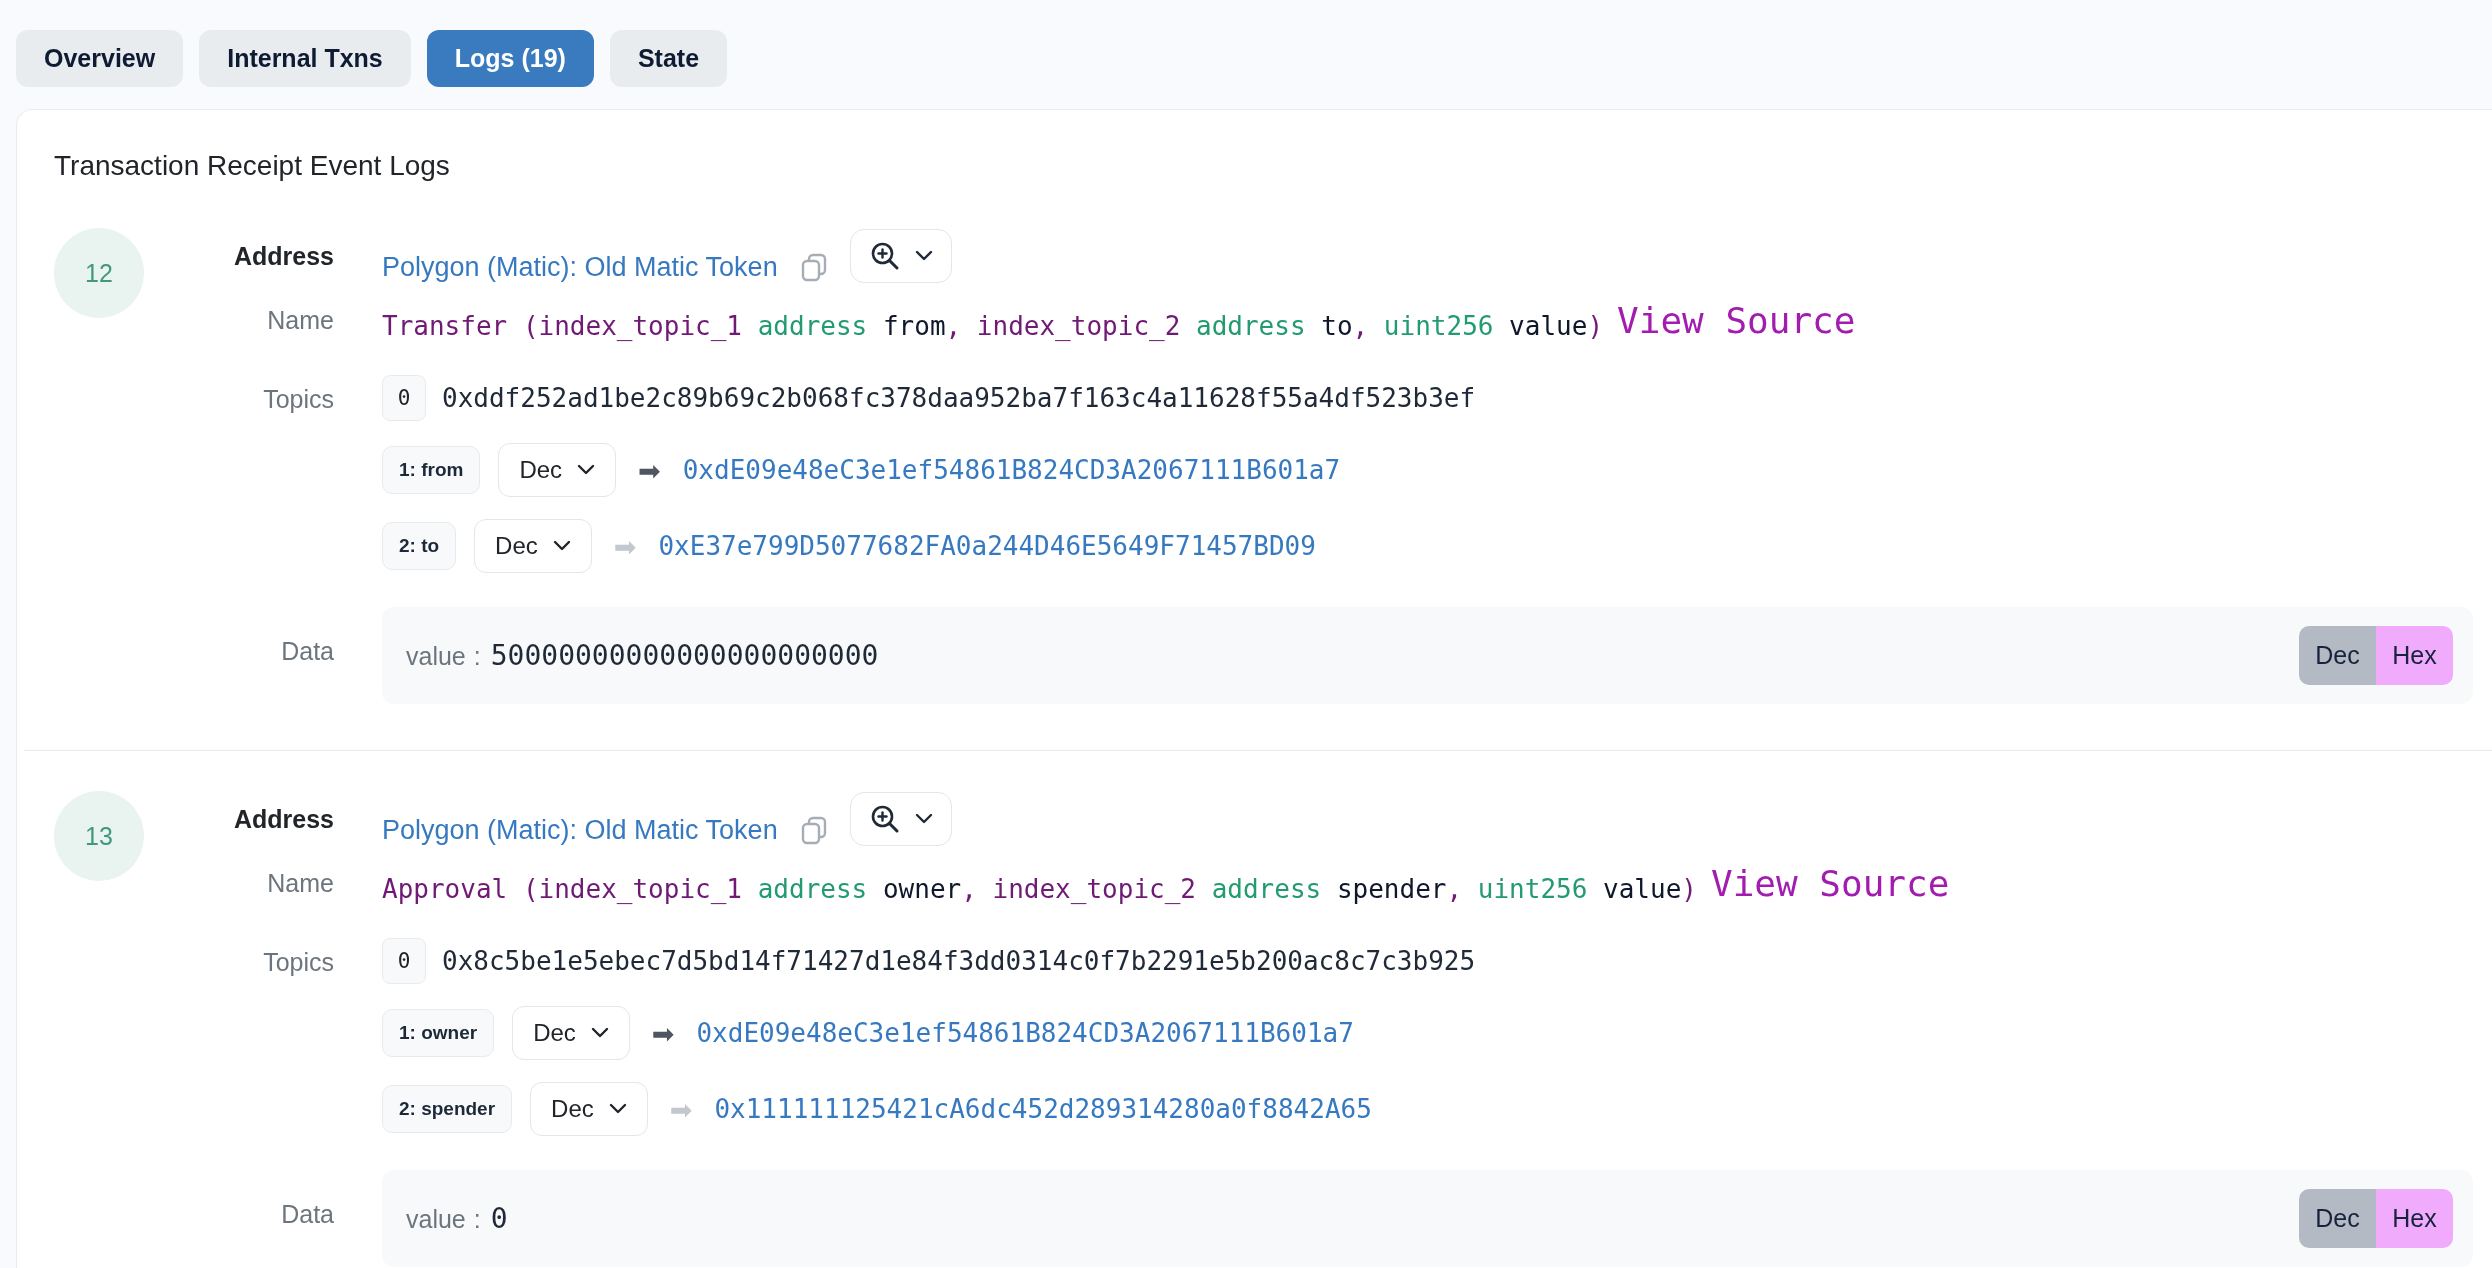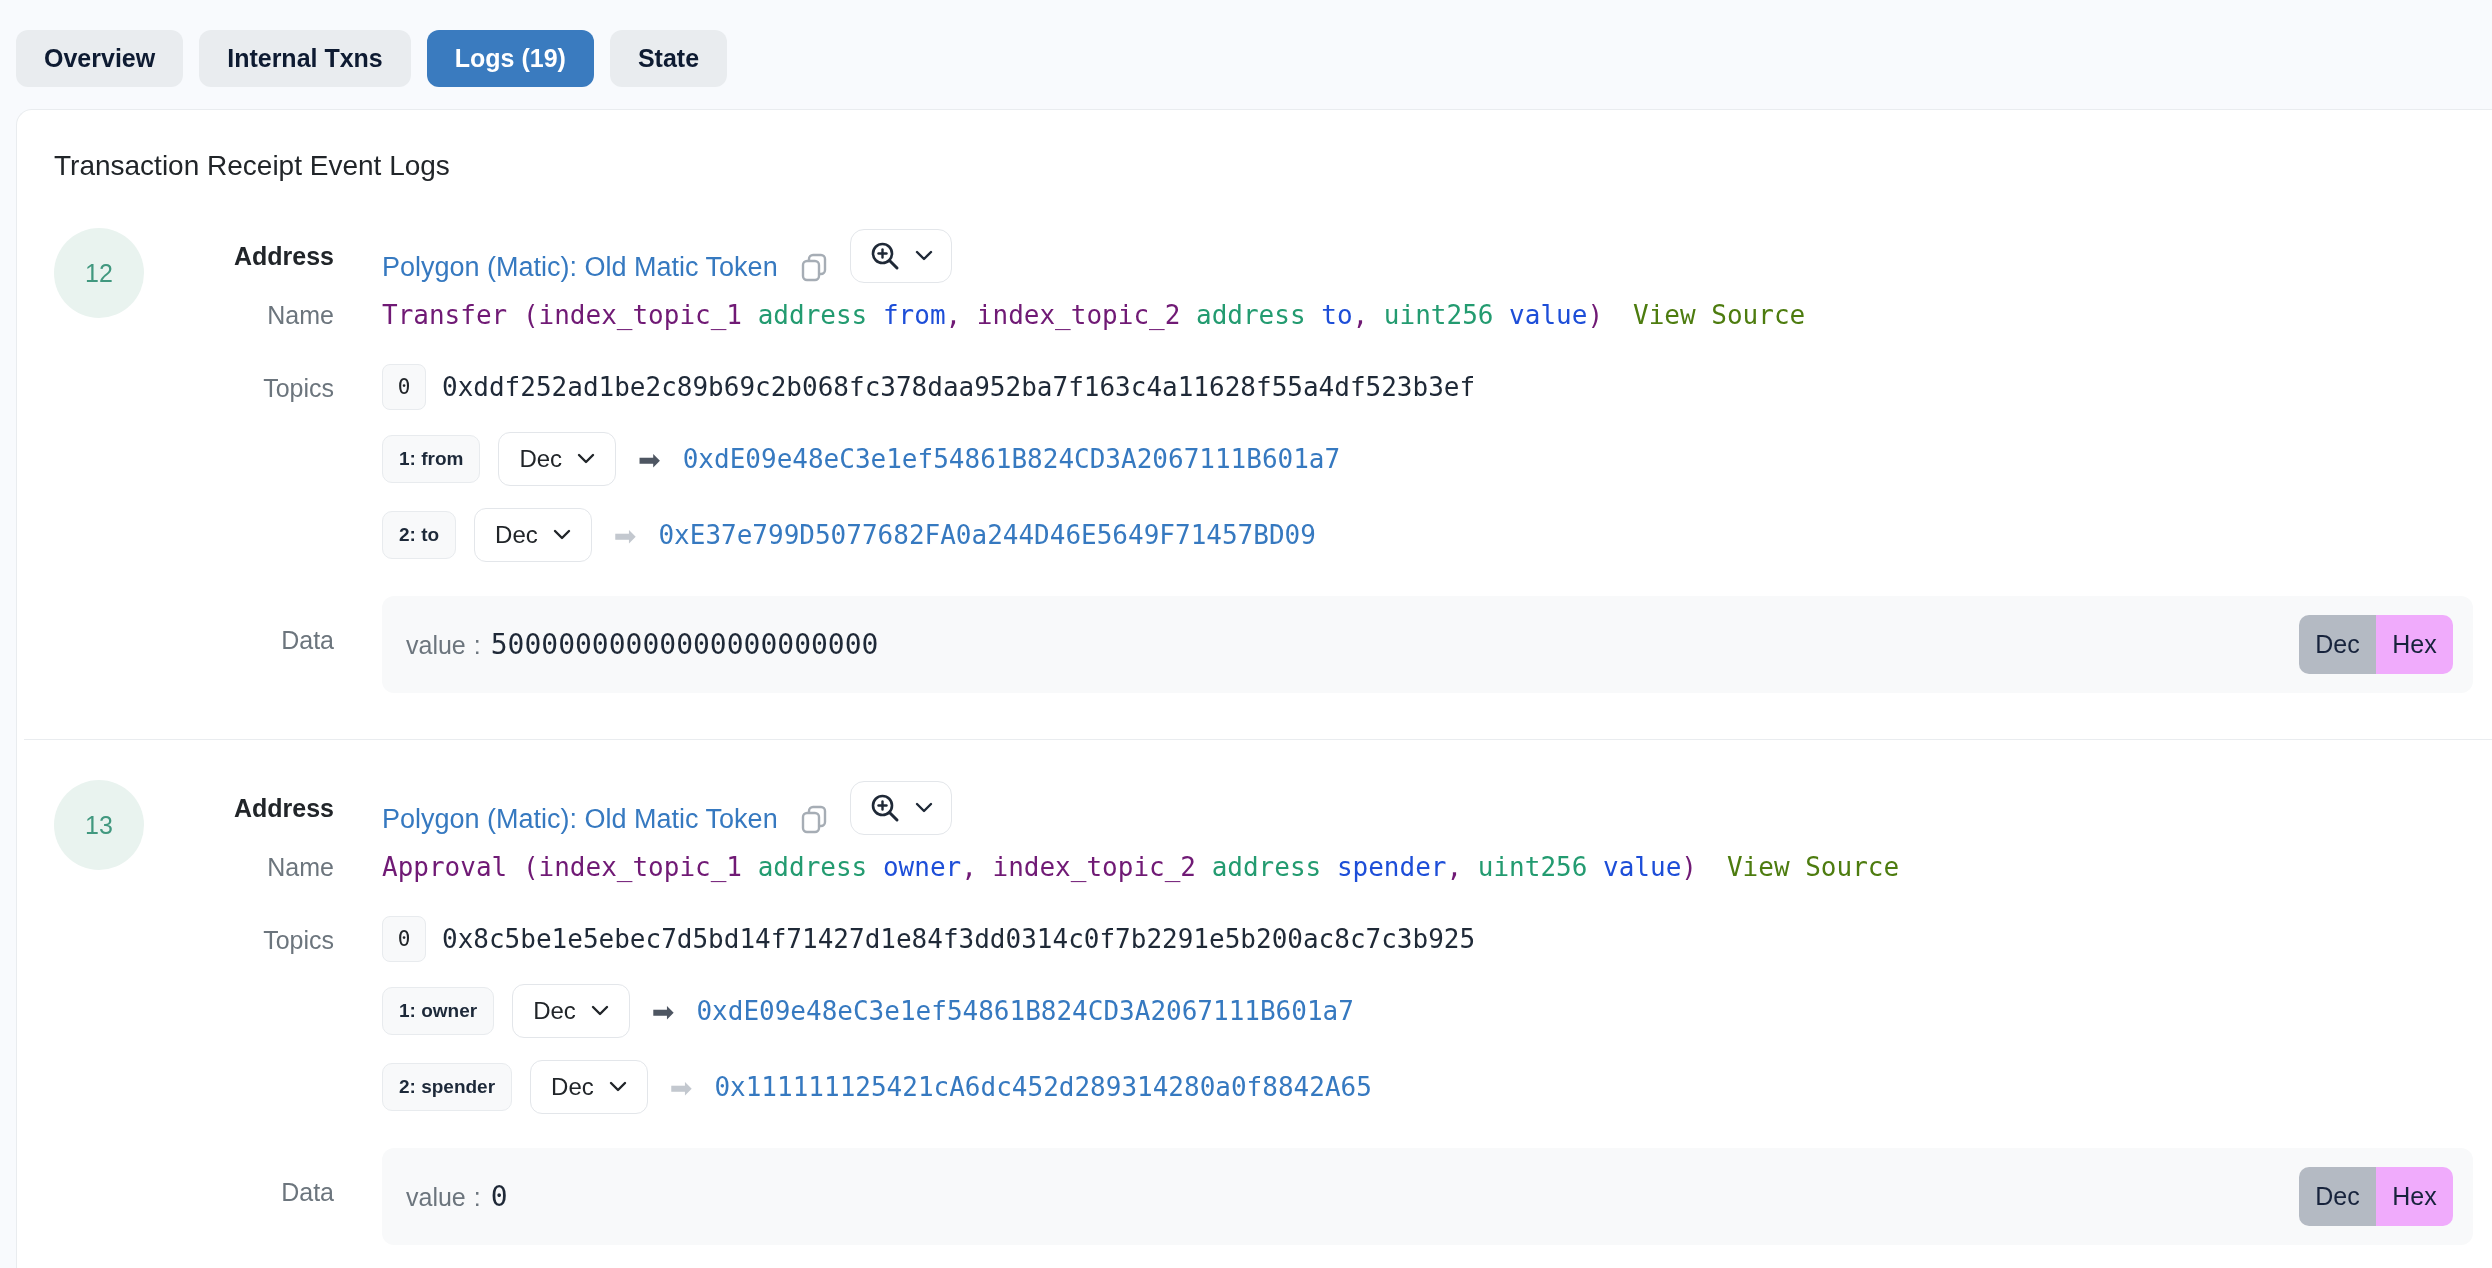--- a/index.html
+++ b/index.html
@@ -77,25 +77,25 @@
     height: 54px; padding: 0 18px;
     background: #fff; border: 1px solid #e3e6ea; border-radius: 14px;
     cursor: pointer;
   }
 
   
   .name-row { margin-bottom: 34px; }
   .event-sig { font-size: 26px; white-space: nowrap; }
   .tok-plain { color: #701a75; }
   .tok-type  { color: #239b70; }
-  .tok-param { color: #1d4ed8; }
+  .tok-param { color: #0f172a; }
   .view-source {
     font-family: "DejaVu Sans Mono", monospace;
-    font-size: 26px; color: #4d7c0f;
-    text-decoration: none; margin-left: 30px; cursor: pointer; white-space: nowrap;
+    font-size: 36px; color: #a21caf;
+    text-decoration: none; margin-left: 14px; cursor: pointer; white-space: nowrap;
   }
 
   
   .topics-row { align-items: flex-start; }
   .topics-row .lrow-label { padding-top: 10px; }
   .topic-rows { display: flex; flex-direction: column; gap: 22px; }
   .topic-line { display: flex; align-items: center; }
   .topic-tag0 {
     width: 44px; height: 46px; flex: none;
     display: flex; align-items: center; justify-content: center;

